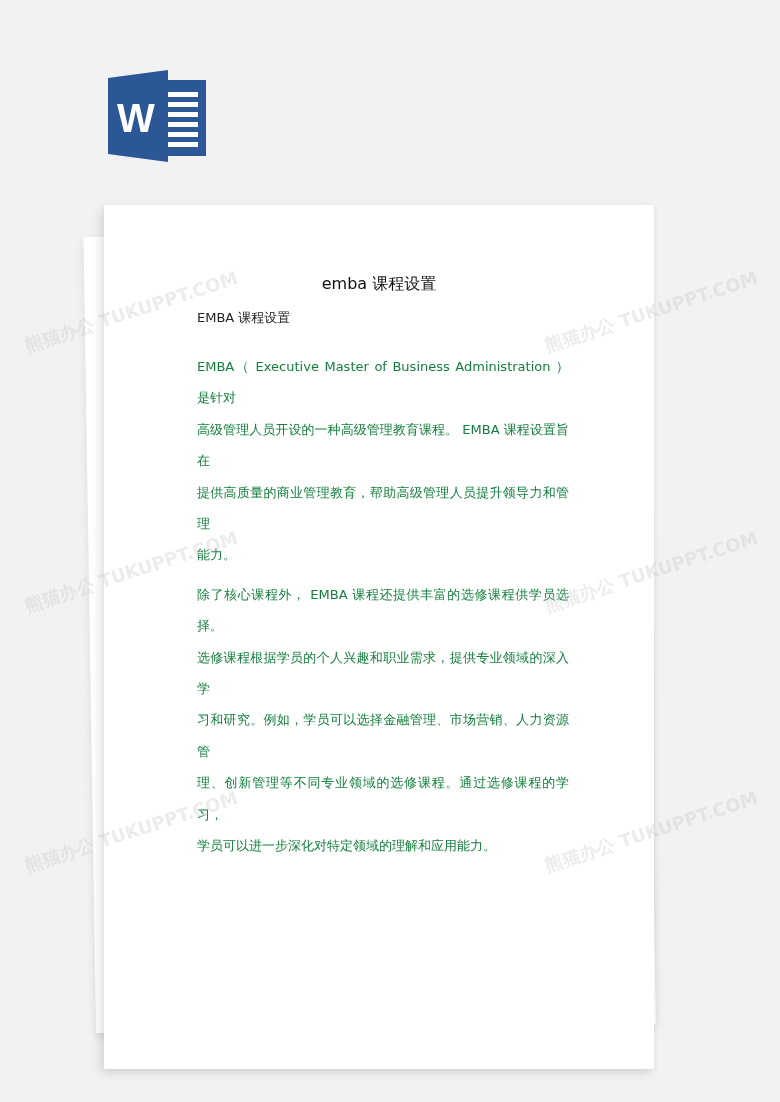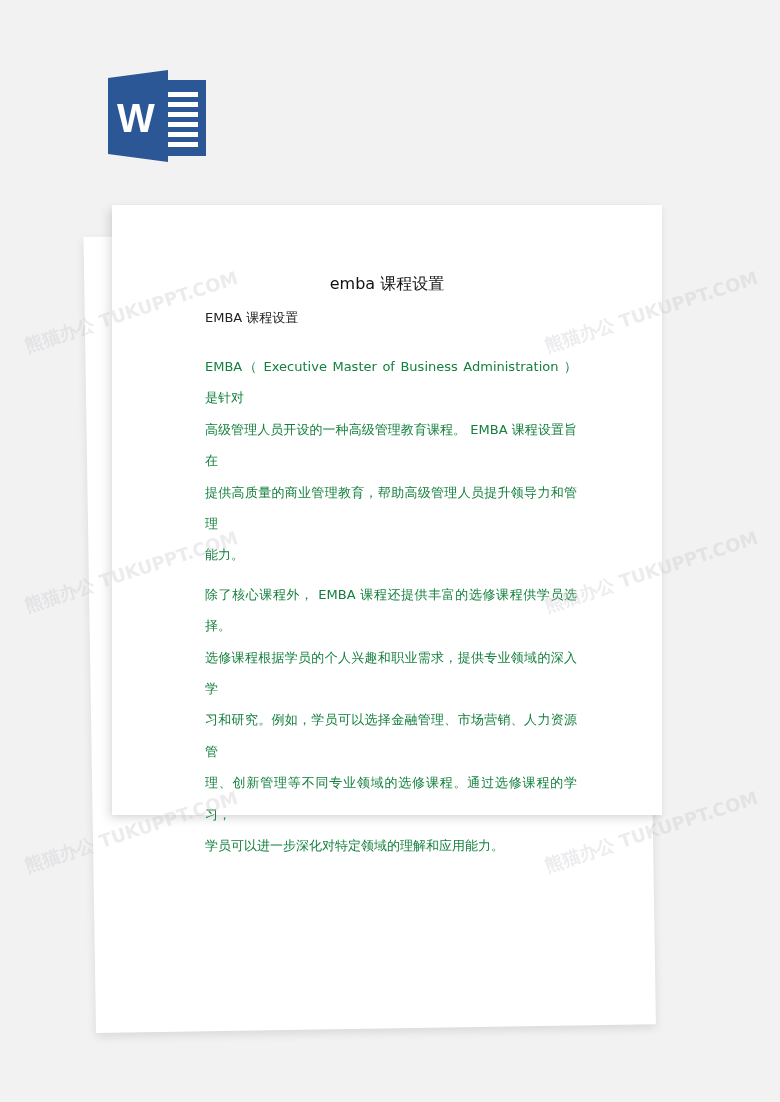--- a/index.html
+++ b/index.html
@@ -17,21 +17,21 @@
     font-weight: bold; font-size: 50px; line-height: 64px;
     color: #2e5a9a; letter-spacing: 0px; white-space: nowrap;
   }
   .page-back {
     position: absolute; left: 96px; top: 237px; width: 560px; height: 796px;
     background: #fff;
     transform: rotate(-0.9deg); transform-origin: left bottom;
     box-shadow: 0 4px 10px rgba(0,0,0,0.10);
   }
   .page {
-    position: absolute; left: 112px; top: 205px; width: 550px; height: 610px;
+    position: absolute; left: 104px; top: 205px; width: 550px; height: 864px;
     background: #fff;
     box-shadow: -4px 4px 10px rgba(0,0,0,0.10), 0 2px 6px rgba(0,0,0,0.06);
   }
   .doc-title {
     position: absolute; left: 0; width: 550px; top: 68px; text-align: center;
     font-size: 16px; color: #111; line-height: 22px;
   }
   .doc-subtitle {
     position: absolute; left: 93px; top: 104px; font-size: 13px; color: #222; line-height: 18px;
   }

